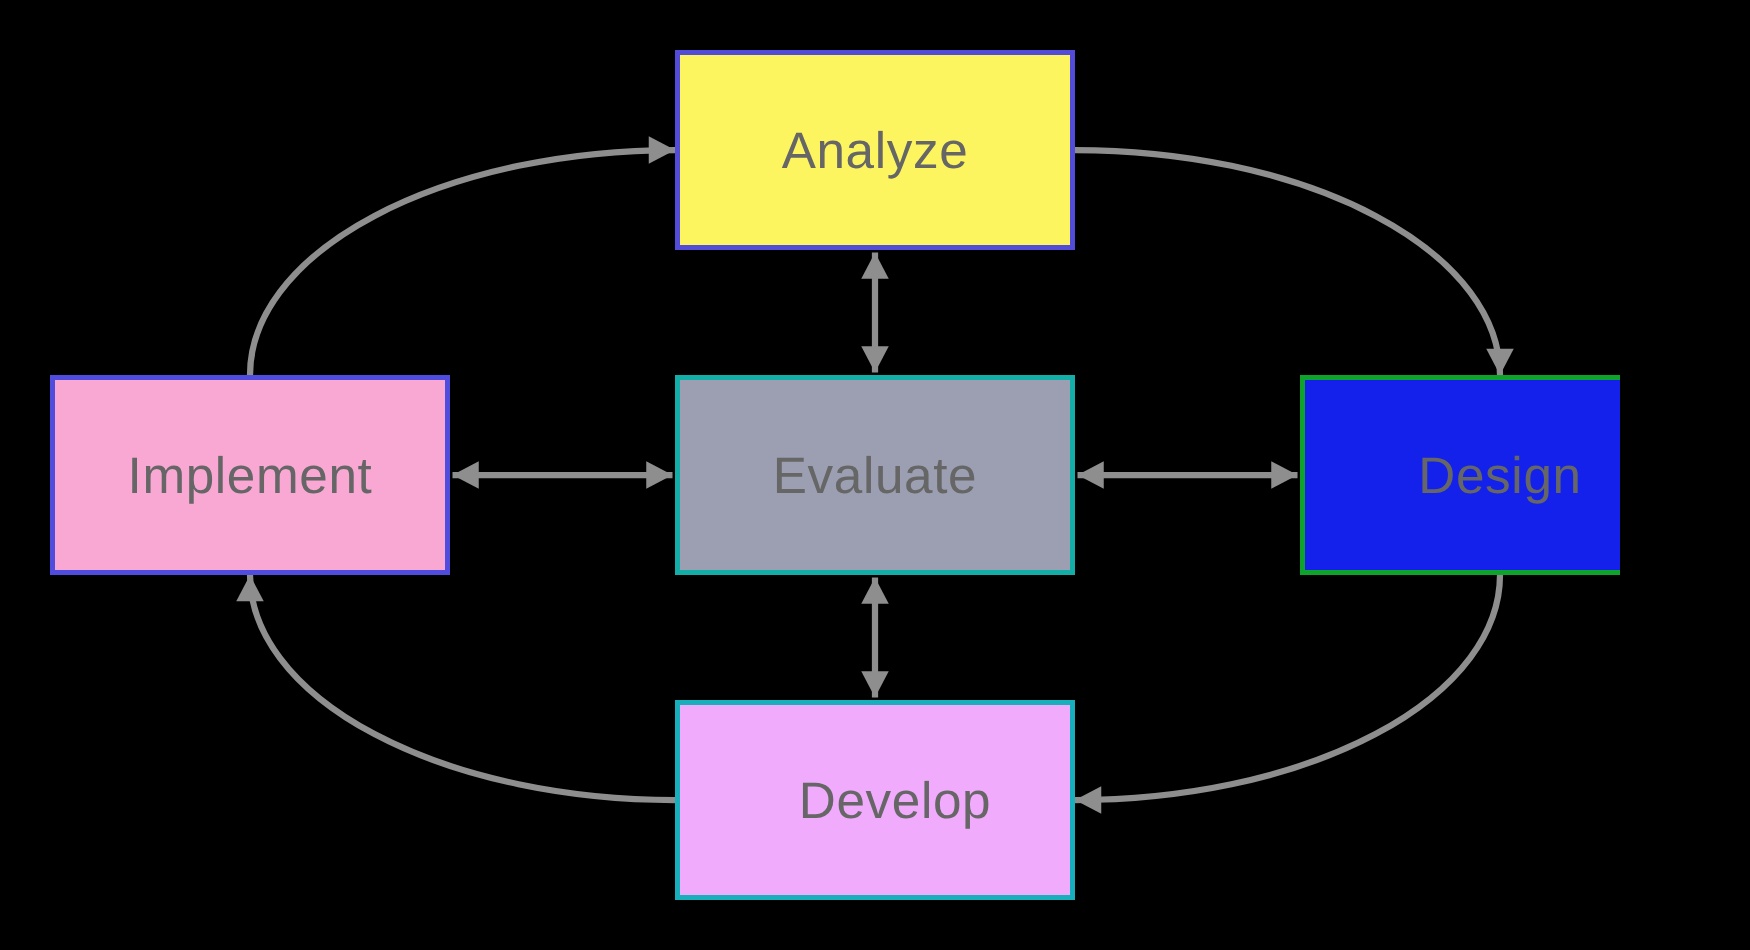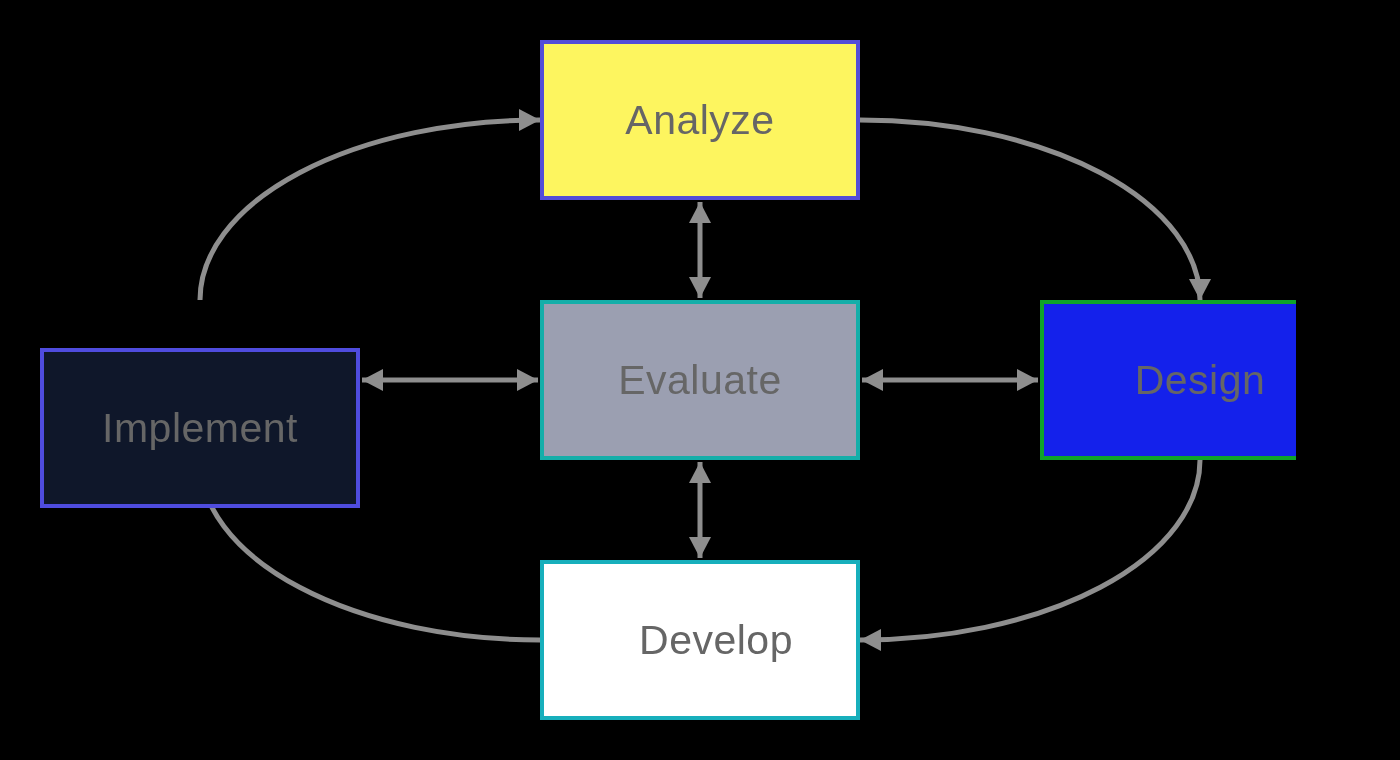--- a/index.html
+++ b/index.html
@@ -68,29 +68,29 @@
     <path class="edge" d="M 700 202 L 700 298" marker-start="url(#arrow)" marker-end="url(#arrow)" style="stroke: rgb(142, 142, 142);"></path>
     <path class="edge" d="M 700 462 L 700 558" marker-start="url(#arrow)" marker-end="url(#arrow)" style="stroke: rgb(142, 142, 142);"></path>
     <path class="edge" d="M 362 380 L 538 380" marker-start="url(#arrow)" marker-end="url(#arrow)" style="stroke: rgb(142, 142, 142);"></path>
     <path class="edge" d="M 862 380 L 1038 380" marker-start="url(#arrow)" marker-end="url(#arrow)" style="stroke: rgb(142, 142, 142);"></path>
   </svg>
 
   <div class="node node-analyze" style="background-color: rgb(253, 245, 95); border-color: rgb(83, 76, 216);">
     <span class="node-label" style="color: rgb(102, 102, 102);">Analyze</span>
   </div>
 
-  <div class="node node-implement" style="background-color: #0f172a; border-color: rgb(79, 76, 222); margin-top: 48px;">
+  <div class="node node-implement" style="background-color: #f9a8d4; border-color: rgb(79, 76, 222);">
     <span class="node-label" style="color: rgb(102, 102, 102);">Implement</span>
   </div>
 
   <div class="node node-evaluate" style="background-color: rgb(155, 159, 177); border-color: rgb(20, 174, 169);">
     <span class="node-label" style="color: rgb(102, 102, 102);">Evaluate</span>
   </div>
 
   <div class="node node-design" style="background-color: rgb(20, 33, 235); border-color: rgb(14, 163, 42);">
     <span class="node-label" style="color: rgb(102, 102, 102);">Design</span>
   </div>
 
-  <div class="node node-develop" style="background-color: #ffffff; border-color: rgb(23, 175, 188); padding-left: 32px;">
+  <div class="node node-develop" style="background-color: #f0abfc; border-color: rgb(23, 175, 188); padding-left: 32px;">
     <span class="node-label" style="color: rgb(102, 102, 102);">Develop</span>
   </div>
 
 </div>
 
 </body></html>

